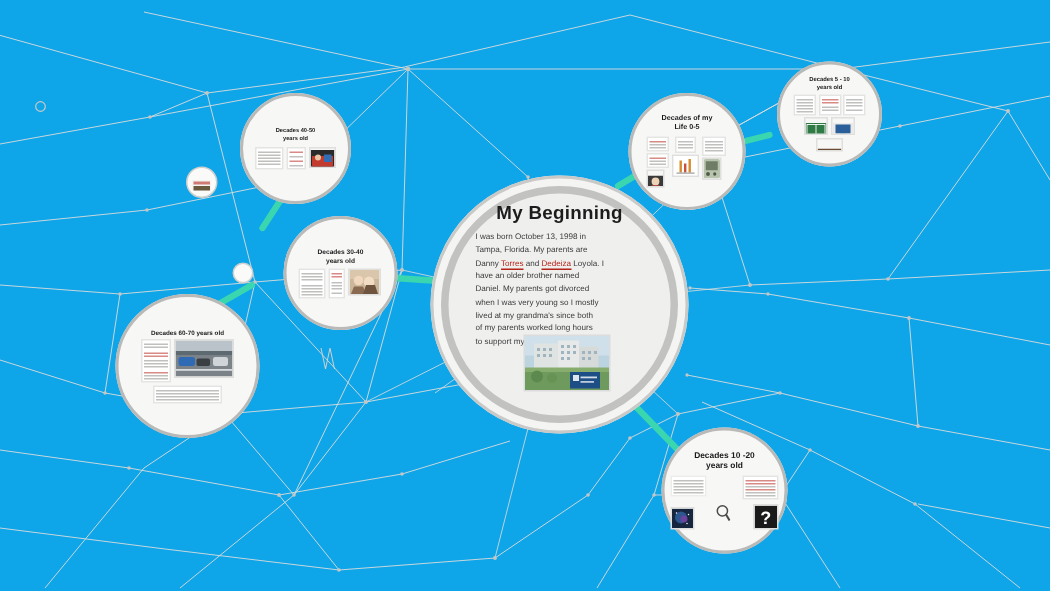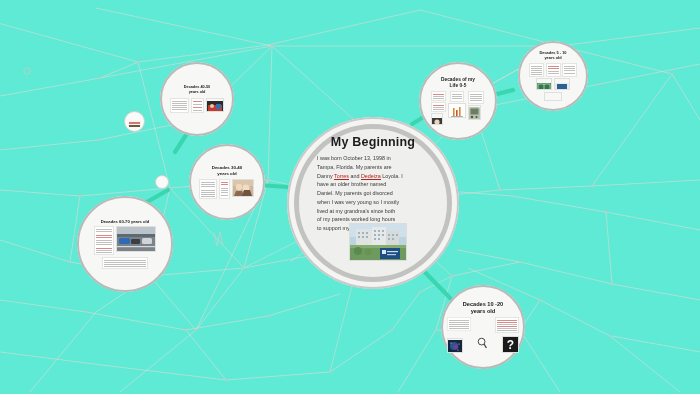--- a/index.html
+++ b/index.html
@@ -158,21 +158,21 @@
     border: 1px solid #cfcfcd;
     box-sizing: border-box;
     display: flex;
     align-items: center;
     justify-content: center;
   }
 </style>
 </head>
 <body>
 
-<div id="canvas" style="background: #5eead4;">
+<div id="canvas" style="background: #0ea5e9;">
 
   <svg id="network" viewBox="0 0 700 394" xmlns="http://www.w3.org/2000/svg">
     <g stroke="#dcdcda" stroke-width="0.6" fill="none">
       <path d="M -20 18 L 138 62 L 268 45 L 420 10"></path>
       <path d="M 96 8 L 272 46 L 560 46 L 700 28"></path>
       <path d="M 0 96 L 100 78 L 272 46"></path>
       <path d="M 0 150 L 98 140 L 196 120 L 272 46"></path>
       <path d="M 272 46 L 352 118"></path>
       <path d="M 560 46 L 672 74 L 700 120"></path>
       <path d="M 560 46 L 470 96"></path>

